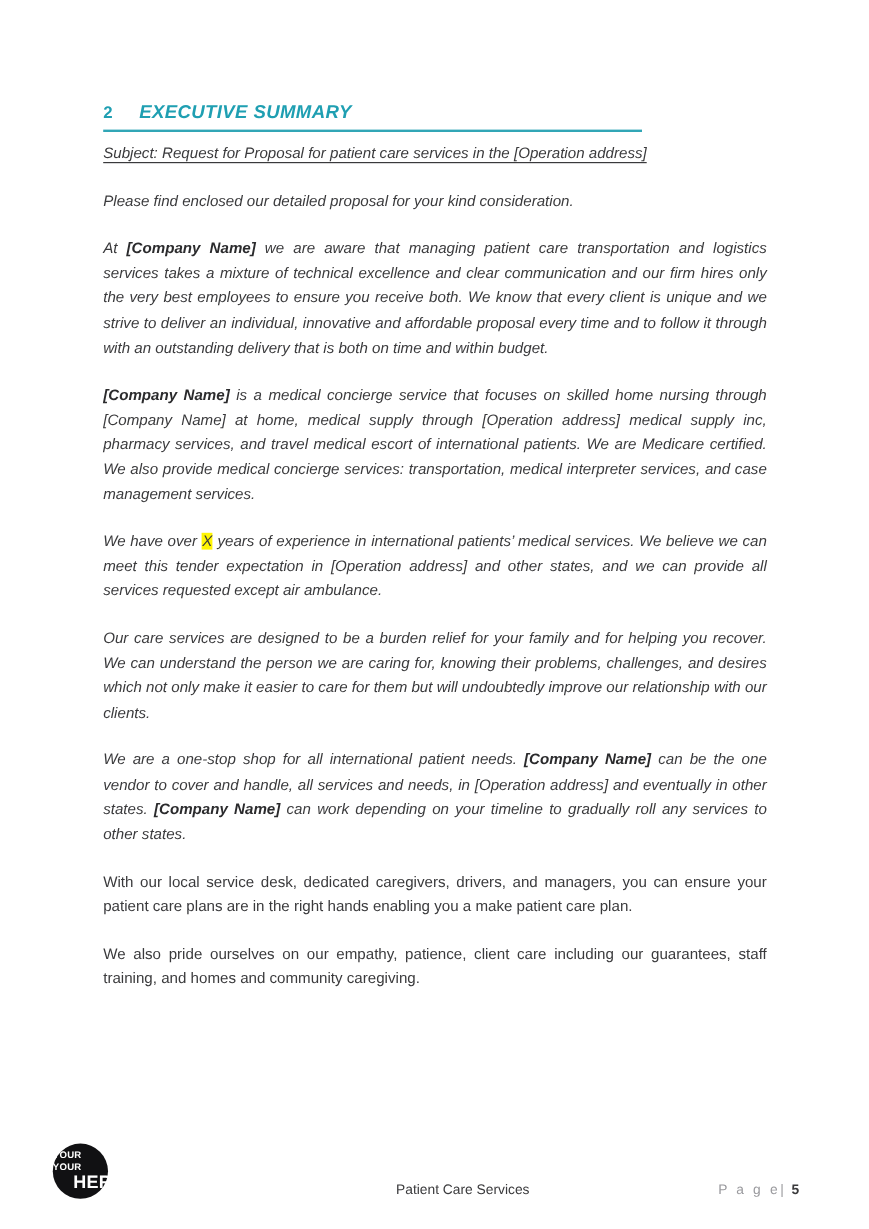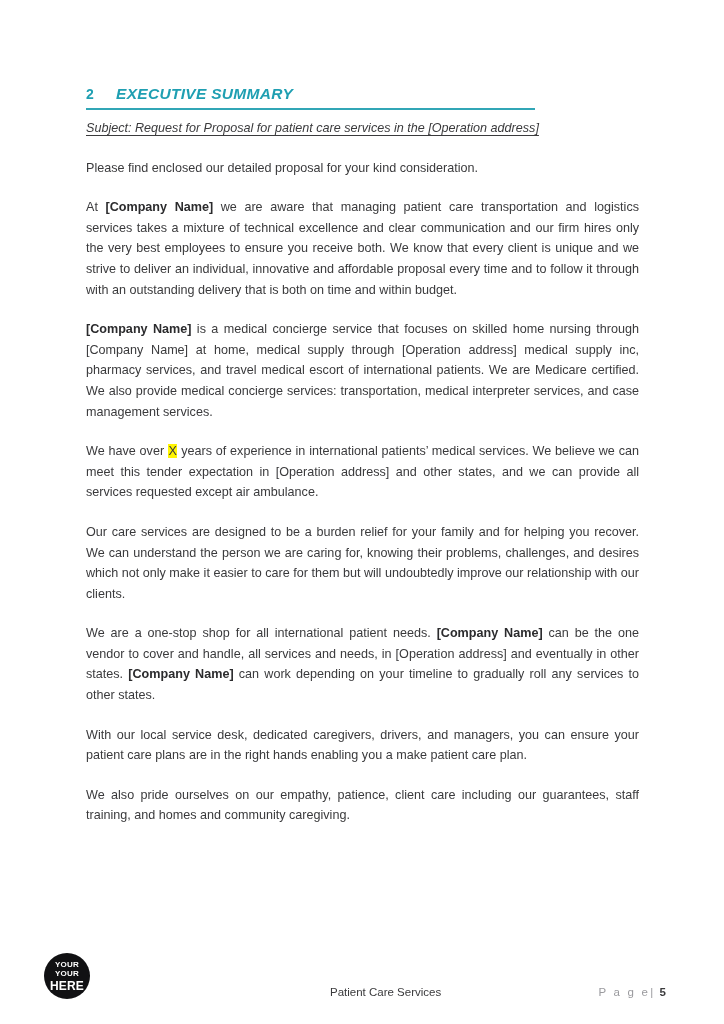--- a/index.html
+++ b/index.html
@@ -80,21 +80,21 @@
     margin-bottom: 19px;
     font-style: italic;
   }
   .hl {
     background: #FFF503;
     color: #3A3A3C;
     padding: 0 0.5px;
   }
 
   
-  .gap-lg { margin-bottom: 25px; }
+  .gap-lg { margin-bottom: 25px; font-style: italic; }
   .gap-xl { margin-bottom: 27px; }
 
   
   .footer {
     position: absolute;
     left: 0;
     top: 978px;
     width: 724px;
     height: 40px;
     margin-left: 28px;
@@ -129,35 +129,36 @@
     position: absolute;
     left: 44px;
     top: 953px;
     width: 46px;
     height: 46px;
     border-radius: 50%;
     background: #111113;
     color: #ffffff;
     display: flex;
     flex-direction: column;
-    align-items: center;
+    align-items: flex-start;
     justify-content: center;
     line-height: 1;
   }
   .logo .l1,
   .logo .l2 {
     font-size: 8px;
     font-weight: bold;
     letter-spacing: 0.2px;
     margin-bottom: 1.5px;
   }
   .logo .l3 {
-    font-size: 12px;
+    font-size: 15px;
     font-weight: bold;
     letter-spacing: 0.2px;
+    margin-left: 17px;
   }
 </style>
 </head>
 <body>
 
 <div class="page">
 
   <div class="doc-heading">
     <span class="num">2</span>
     <span class="title">EXECUTIVE SUMMARY</span>

